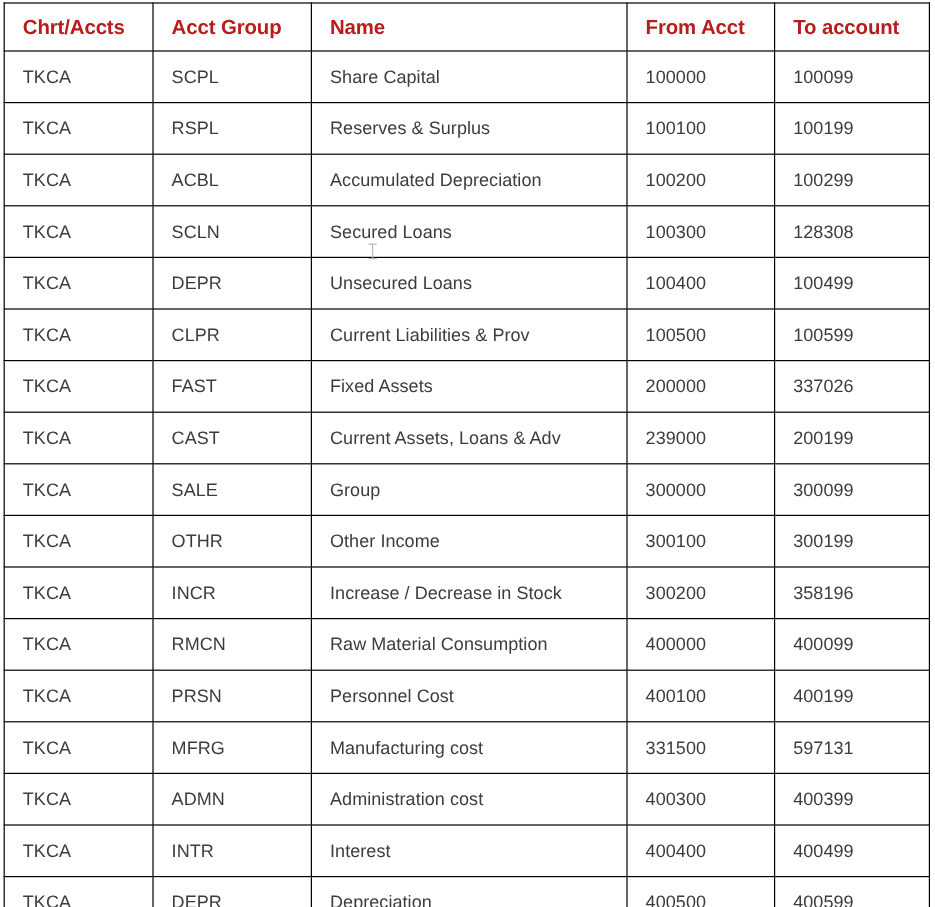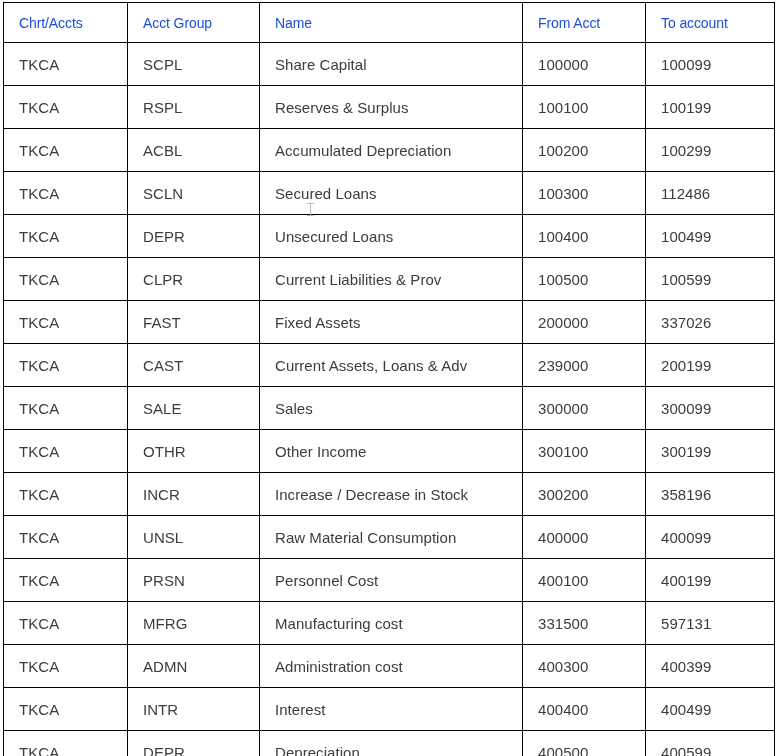--- a/index.html
+++ b/index.html
@@ -49,23 +49,23 @@
     border: 1px solid #000000;
     text-align: left;
     vertical-align: middle;
     padding: 0 6px 0 15px;
     white-space: nowrap;
     overflow: hidden;
   }
 
   table.acct-table thead th {
     height: 39px;
-    font-size: 14px;
-    font-weight: normal;
-    color: #1d4ed8;
+    font-size: 17px;
+    font-weight: bold;
+    color: #b91c1c;
     letter-spacing: -0.1px;
   }
 
   table.acct-table tbody td {
     height: 42px;
     font-size: 15px;
     font-weight: normal;
     color: #3c3c3c;
     letter-spacing: 0.05px;
   }
@@ -141,21 +141,21 @@
             <td>ACBL</td>
             <td>Accumulated Depreciation</td>
             <td>100200</td>
             <td>100299</td>
           </tr>
           <tr>
             <td>TKCA</td>
             <td>SCLN</td>
             <td>Secured Loans</td>
             <td>100300</td>
-            <td>112486</td>
+            <td>128308</td>
           </tr>
           <tr>
             <td>TKCA</td>
             <td>DEPR</td>
             <td>Unsecured Loans</td>
             <td>100400</td>
             <td>100499</td>
           </tr>
           <tr>
             <td>TKCA</td>
@@ -174,41 +174,41 @@
           <tr>
             <td>TKCA</td>
             <td>CAST</td>
             <td>Current Assets, Loans &amp; Adv</td>
             <td>239000</td>
             <td>200199</td>
           </tr>
           <tr>
             <td>TKCA</td>
             <td>SALE</td>
-            <td>Sales</td>
+            <td>Group</td>
             <td>300000</td>
             <td>300099</td>
           </tr>
           <tr>
             <td>TKCA</td>
             <td>OTHR</td>
             <td>Other Income</td>
             <td>300100</td>
             <td>300199</td>
           </tr>
           <tr>
             <td>TKCA</td>
             <td>INCR</td>
             <td>Increase / Decrease in Stock</td>
             <td>300200</td>
             <td>358196</td>
           </tr>
           <tr>
             <td>TKCA</td>
-            <td>UNSL</td>
+            <td>RMCN</td>
             <td>Raw Material Consumption</td>
             <td>400000</td>
             <td>400099</td>
           </tr>
           <tr>
             <td>TKCA</td>
             <td>PRSN</td>
             <td>Personnel Cost</td>
             <td>400100</td>
             <td>400199</td>

